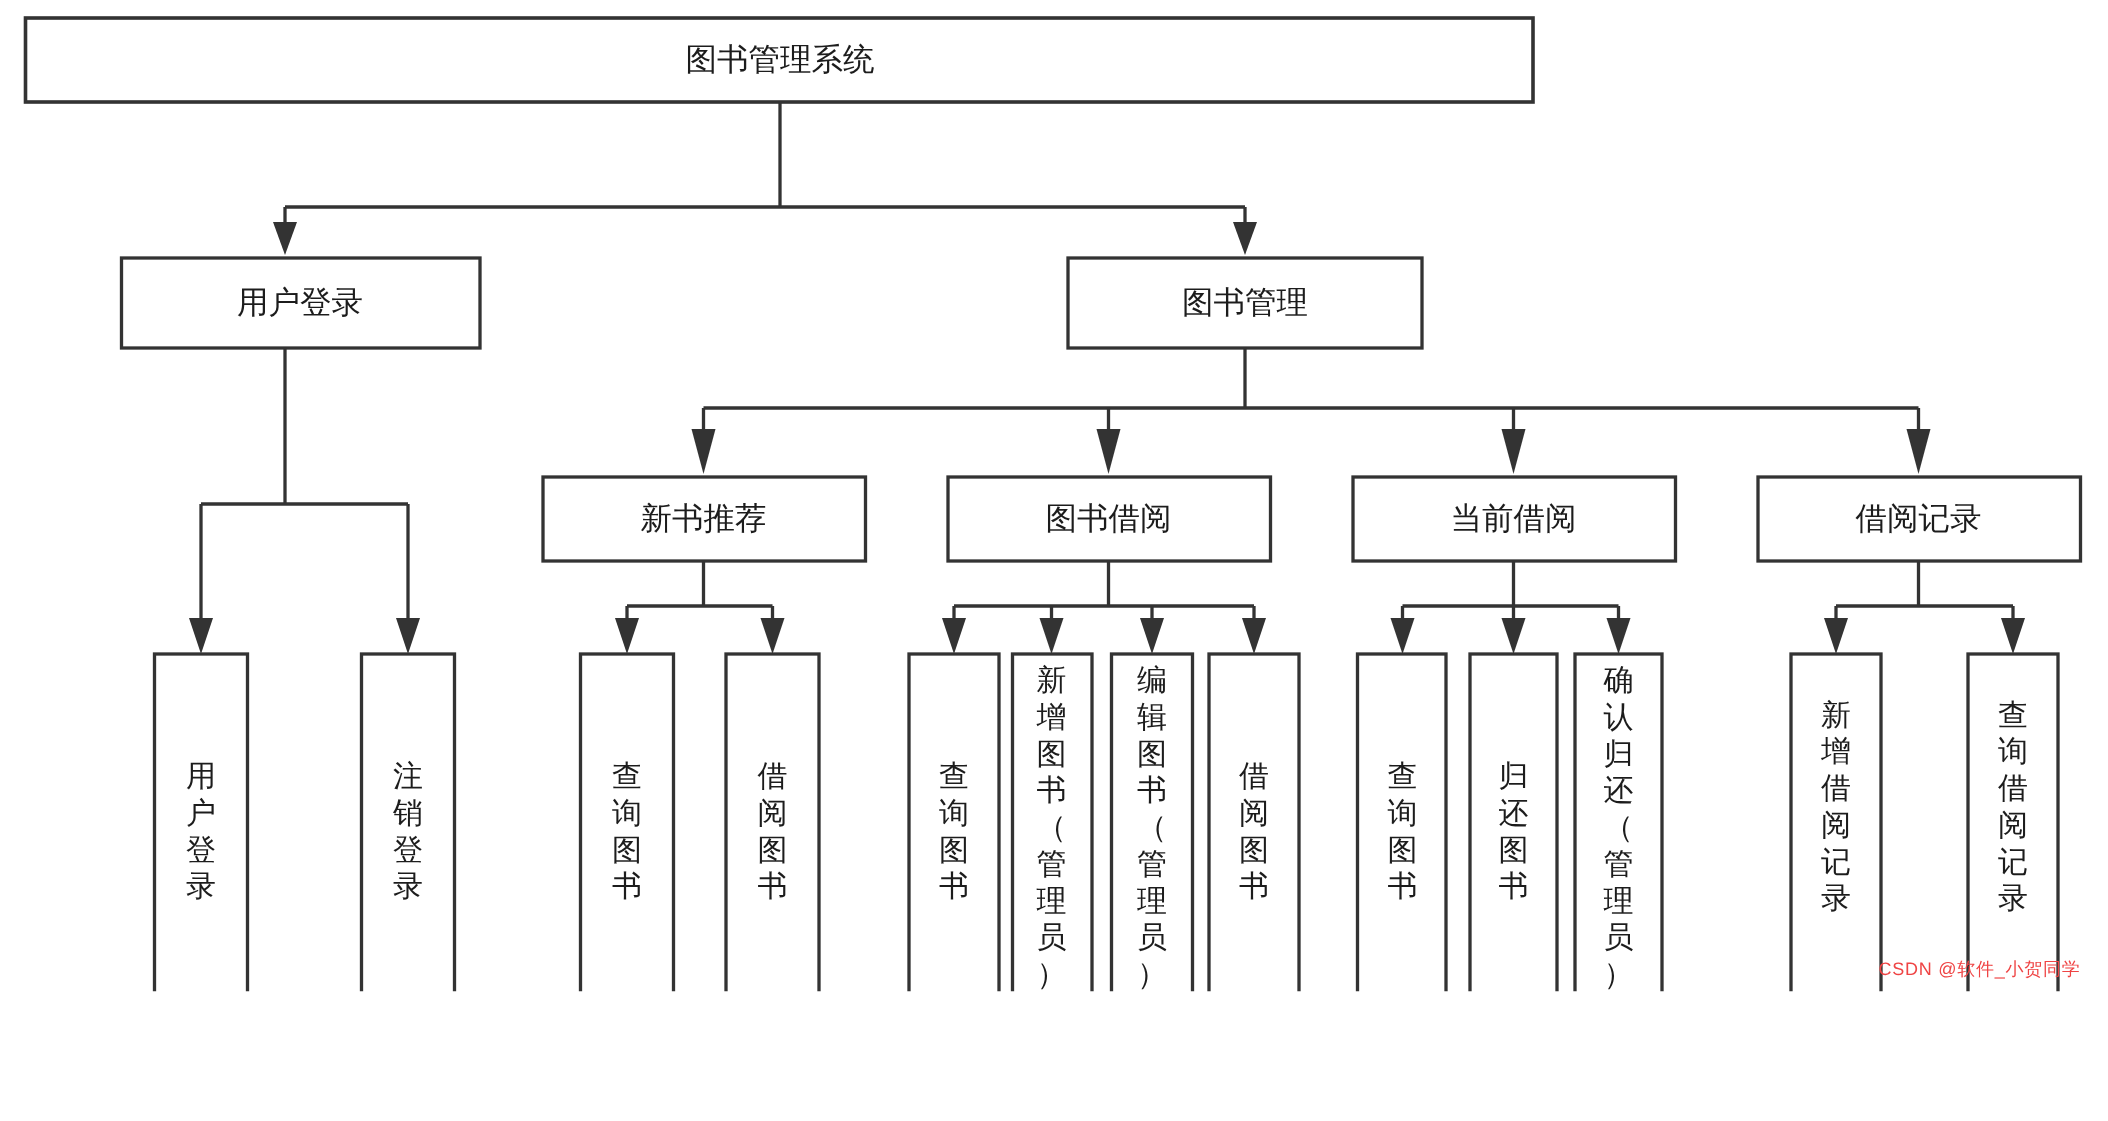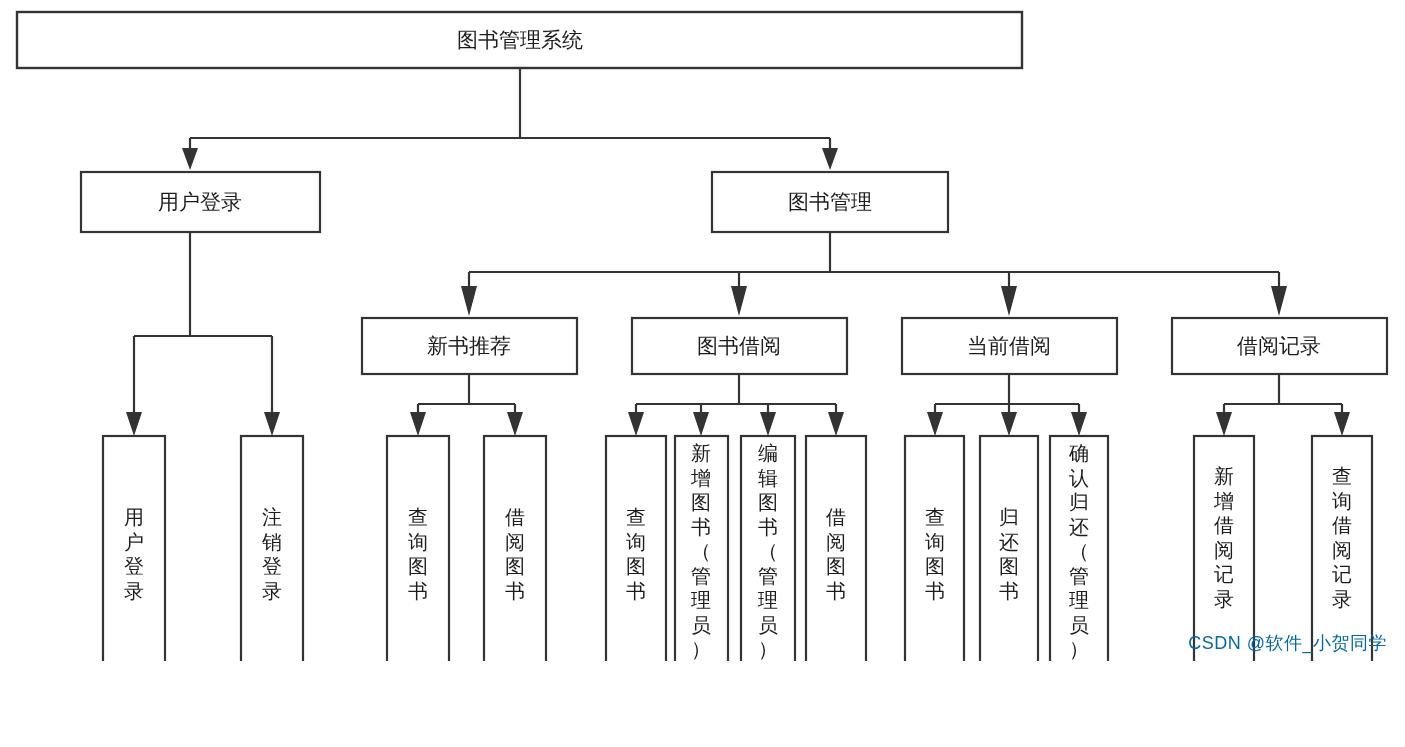--- a/index.html
+++ b/index.html
@@ -57,22 +57,22 @@
     font-family: "Liberation Sans", "DejaVu Sans", sans-serif;
     font-size: 20px;
     fill: #1c1c1c;
     text-anchor: middle;
   }
   .watermark {
     position: absolute;
     right: 18px;
     bottom: 6px;
     font-family: "Liberation Sans", "DejaVu Sans", sans-serif;
-    font-size: 18px;
-    color: #0369a1;
+    font-size: 12px;
+    color: #ef4444;
     letter-spacing: 0.5px;
     white-space: nowrap;
     pointer-events: none;
   }
 </style>
 </head>
 <body>
 
 <div id="diagram-root">
 

